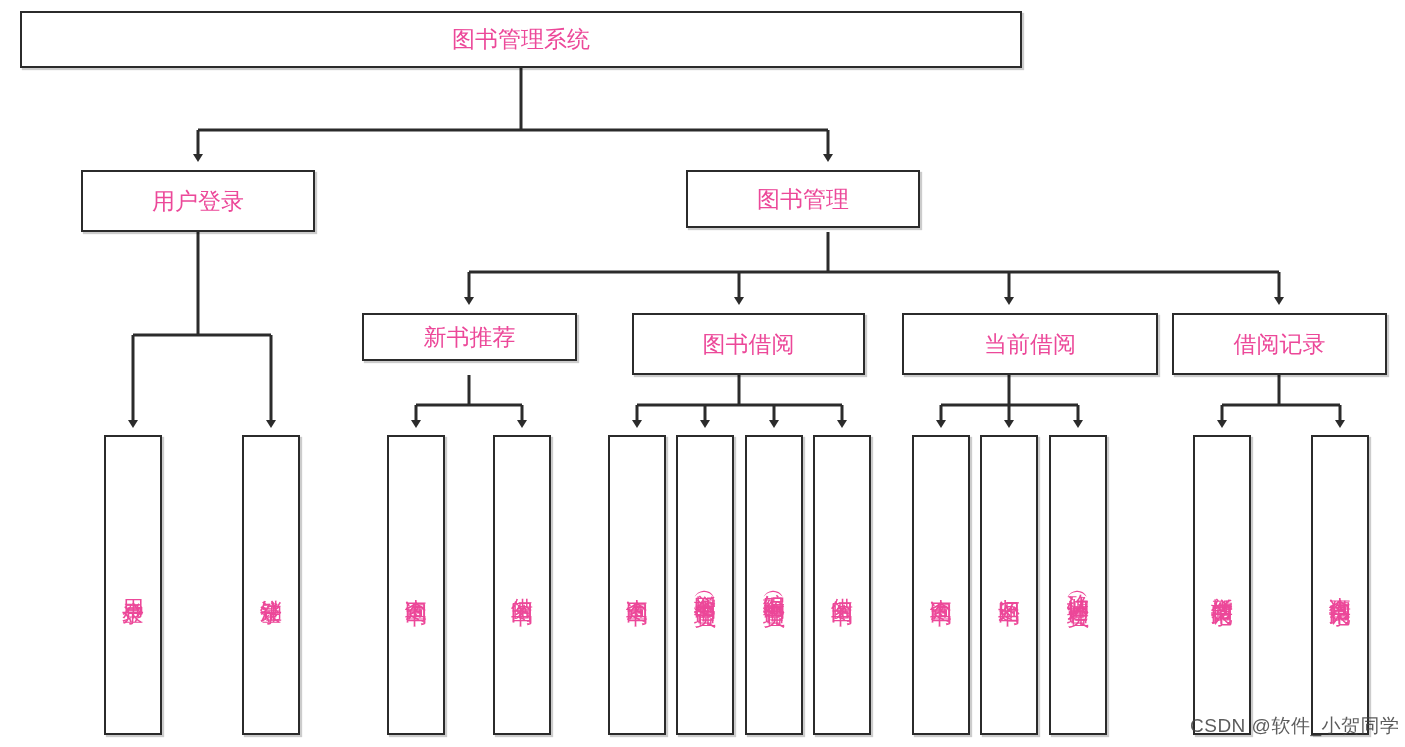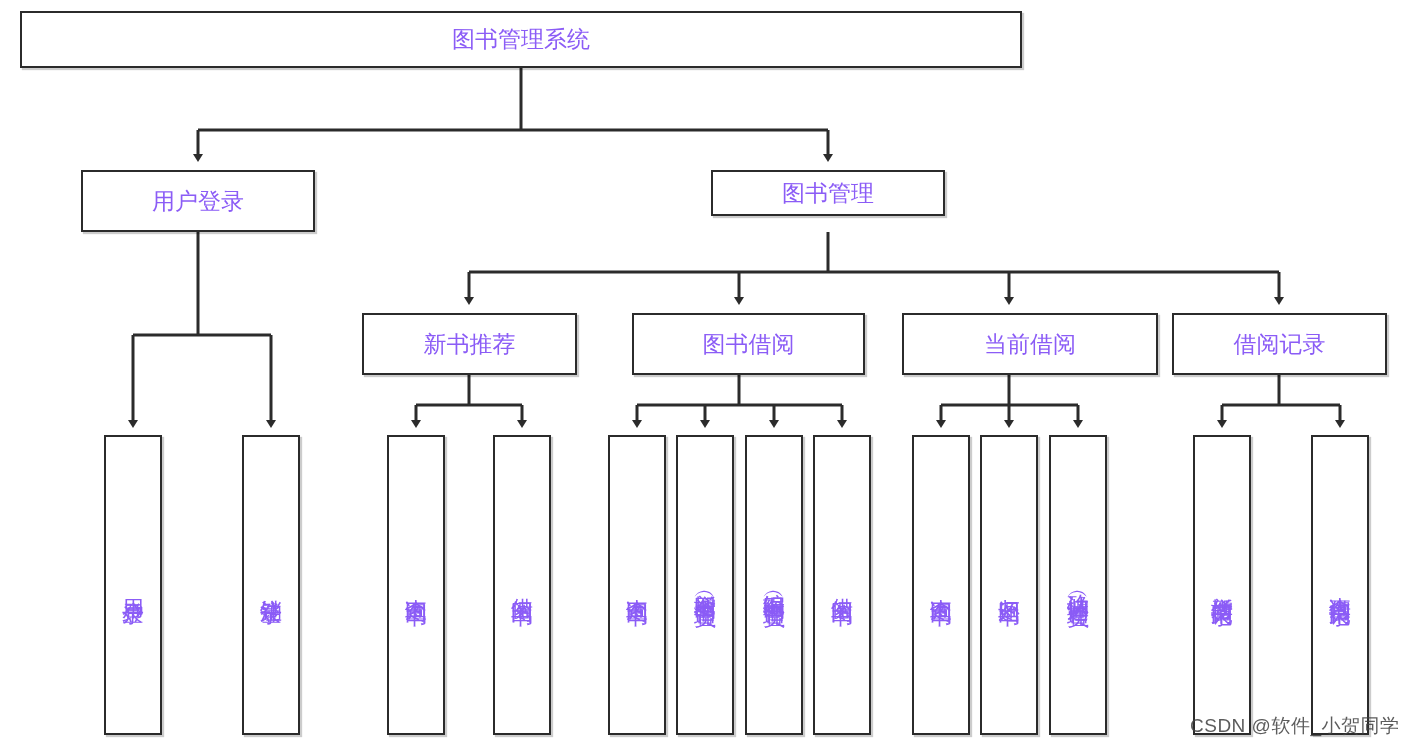--- a/index.html
+++ b/index.html
@@ -32,21 +32,21 @@
   }
   .node {
     position: absolute;
     box-sizing: border-box;
     background: #ffffff;
     border: 2.5px solid #2b2b2b;
     box-shadow: 2px 2px 1px rgba(0,0,0,0.20);
     display: flex;
     align-items: center;
     justify-content: center;
-    color: #8b5cf6;
+    color: #ec4899;
   }
   .node-label {
     text-align: center;
     line-height: 1.15;
     white-space: nowrap;
   }
   .node.horizontal .node-label {
     font-size: 23px;
   }
   .node.vertical {
@@ -126,25 +126,25 @@
     </g>
   </svg>
 
   <div class="node horizontal" style="left:20px; top:11px; width:1002px; height:57px;">
     <span class="node-label">图书管理系统</span>
   </div>
 
   <div class="node horizontal" style="left:81px; top:170px; width:234px; height:62px;">
     <span class="node-label">用户登录</span>
   </div>
-  <div class="node horizontal" style="left:711px; top:170px; width:234px; height:46px;">
+  <div class="node horizontal" style="left:686px; top:170px; width:234px; height:58px;">
     <span class="node-label">图书管理</span>
   </div>
 
-  <div class="node horizontal" style="left:362px; top:313px; width:215px; height:62px;">
+  <div class="node horizontal" style="left:362px; top:313px; width:215px; height:48px;">
     <span class="node-label">新书推荐</span>
   </div>
   <div class="node horizontal" style="left:632px; top:313px; width:233px; height:62px;">
     <span class="node-label">图书借阅</span>
   </div>
   <div class="node horizontal" style="left:902px; top:313px; width:256px; height:62px;">
     <span class="node-label">当前借阅</span>
   </div>
   <div class="node horizontal" style="left:1172px; top:313px; width:215px; height:62px;">
     <span class="node-label">借阅记录</span>

